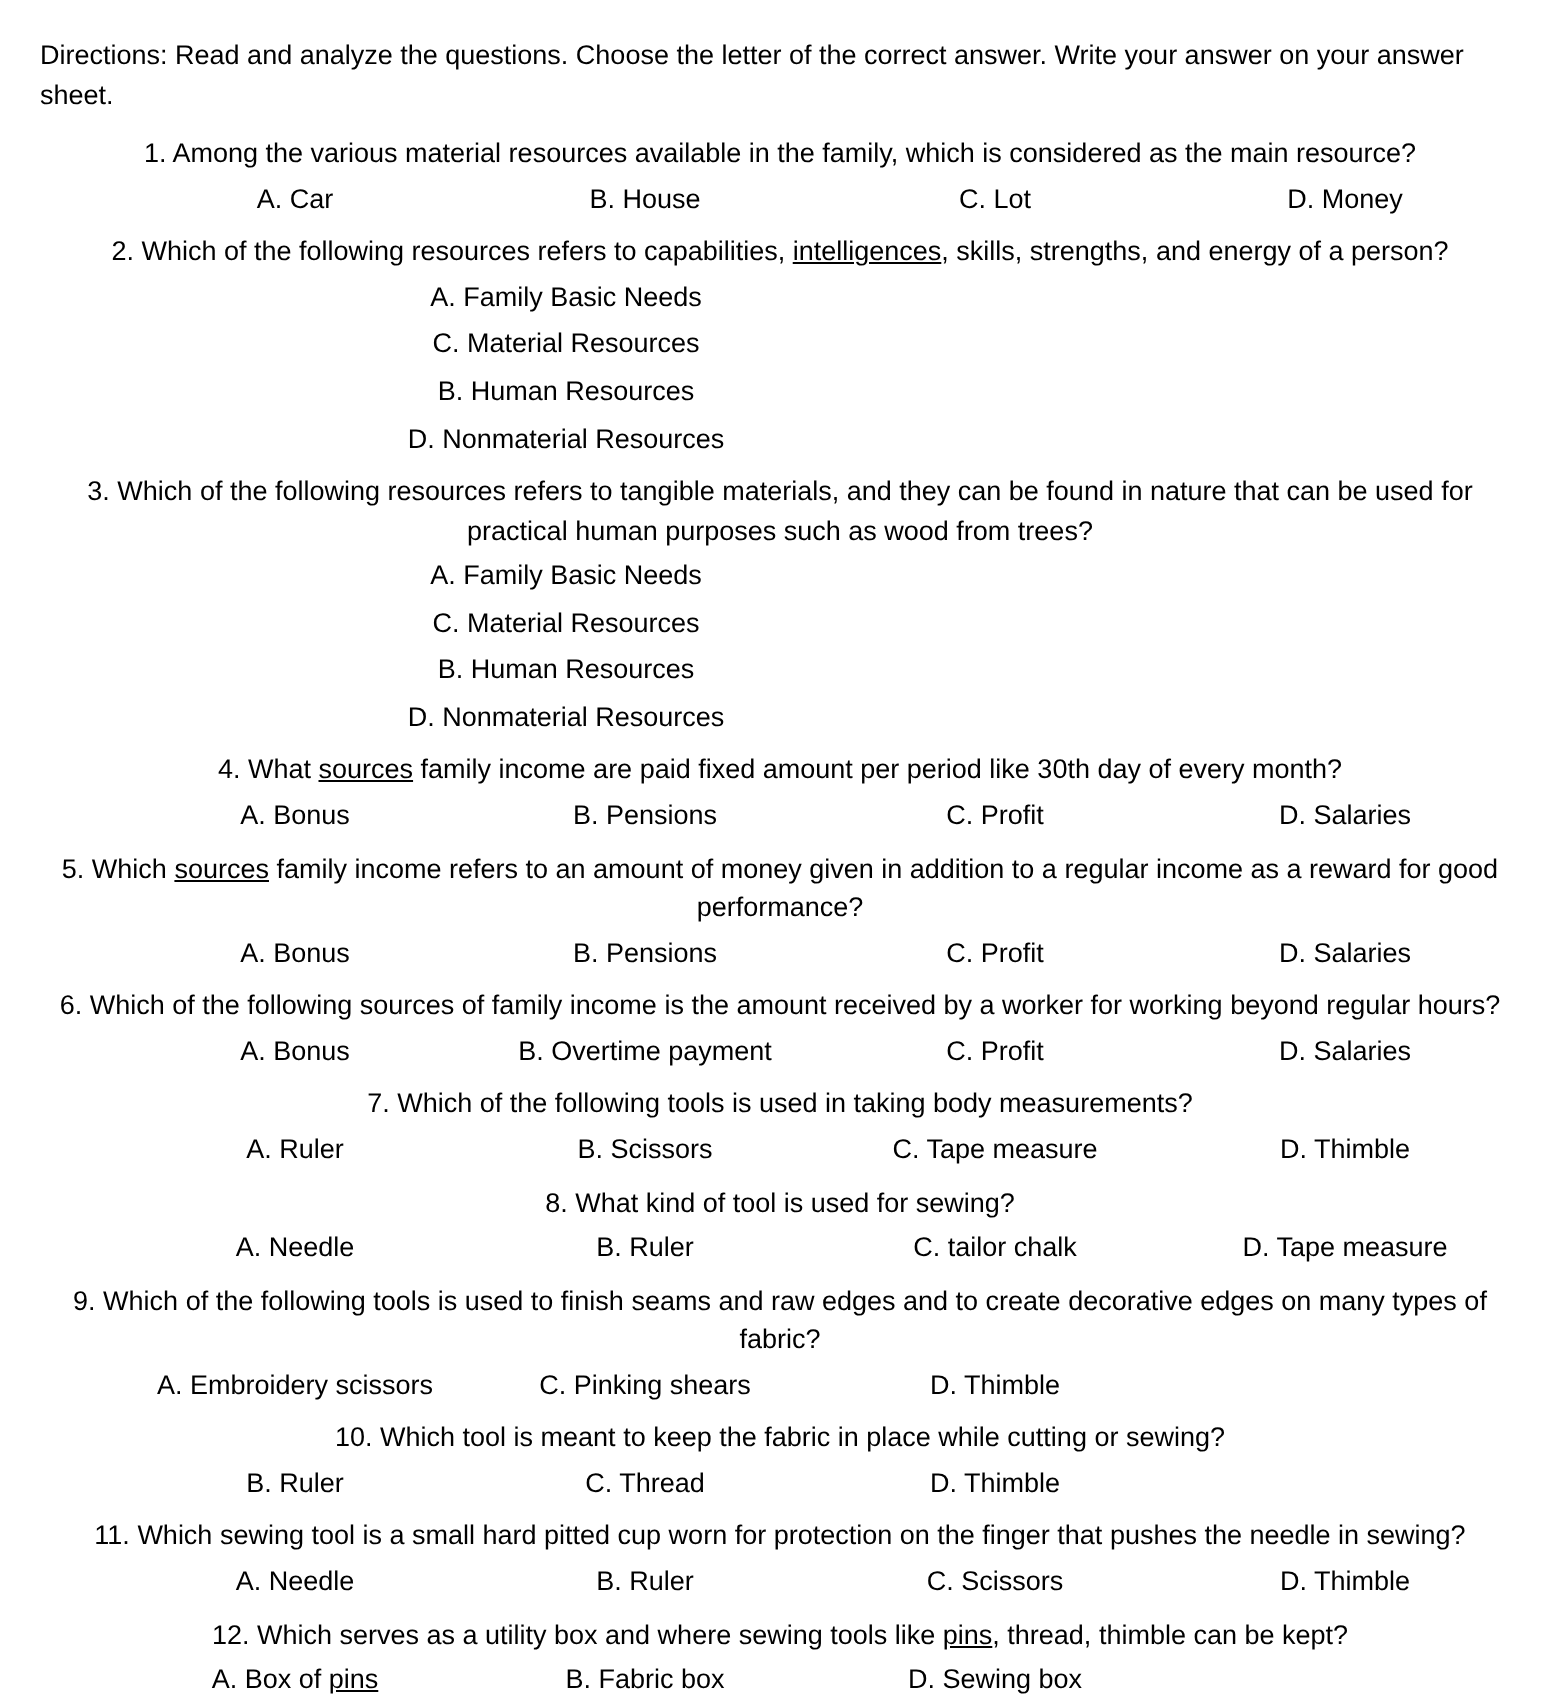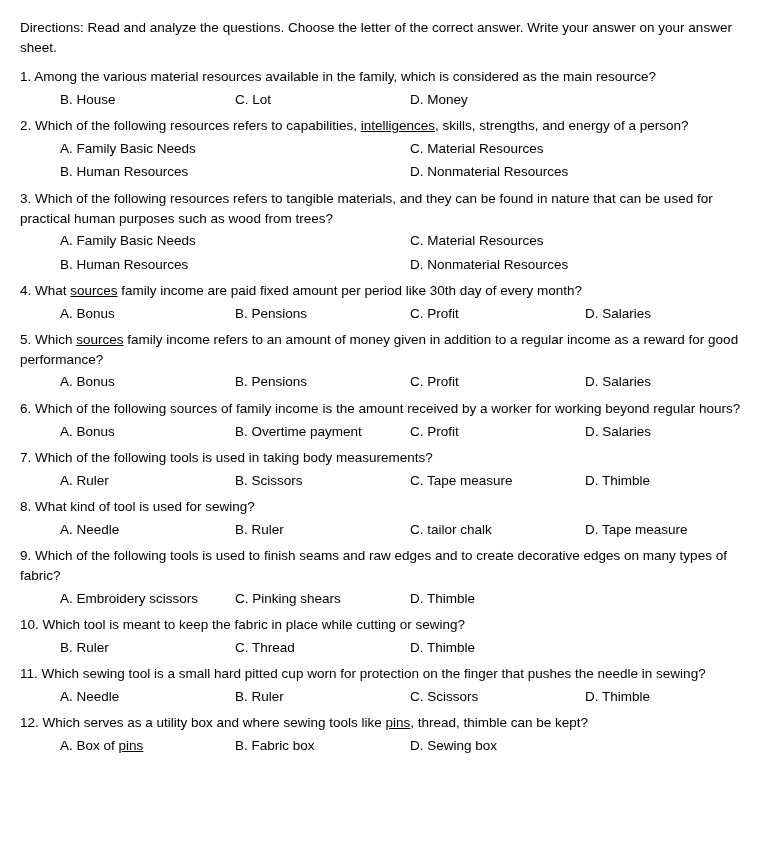--- a/index.html
+++ b/index.html
@@ -18,33 +18,35 @@
       line-height: 1.45;
     }
     .directions {
       margin-bottom: 10px;
     }
     .directions-label {
       font-weight: normal;
     }
     .question-block {
       margin-bottom: 6px;
+      text-align: center;
     }
     .question-text {
       margin-bottom: 2px;
     }
     .choices {
       display: flex;
       flex-wrap: wrap;
       padding-left: 40px;
       gap: 2px 0;
     }
     .choice-col {
       width: 50%;
       padding: 1px 0;
+      margin-left: 48px;
     }
     .choice-col-25 {
       width: 25%;
       padding: 1px 0;
     }
     .choices-4col {
       display: flex;
       flex-wrap: wrap;
       padding-left: 40px;
     }
@@ -57,20 +59,21 @@
 <body>
 
 <div class="directions">
   <span class="directions-label">Directions:</span><span> Read and analyze the questions. Choose the letter of the correct answer. Write your answer on your answer sheet.</span>
 </div>
 
 <div id="questions-container">
     <div class="question-block">
       <div class="question-text">1. Among the various material resources available in the family, which is considered as the main resource?</div>
       <div class="choices-4col">
+        <div class="choice-col-25">A. Car</div>
         <div class="choice-col-25">B. House</div>
         <div class="choice-col-25">C. Lot</div>
         <div class="choice-col-25">D.  Money</div>
       </div>
     </div>
     <div class="question-block">
       <div class="question-text">2. Which of the following resources refers to capabilities, <span class="underline">intelligences</span>, skills, strengths, and energy of a person?</div>
       <div class="choices">
         <div class="choice-col">A. Family Basic Needs</div>
         <div class="choice-col">C. Material Resources</div>

